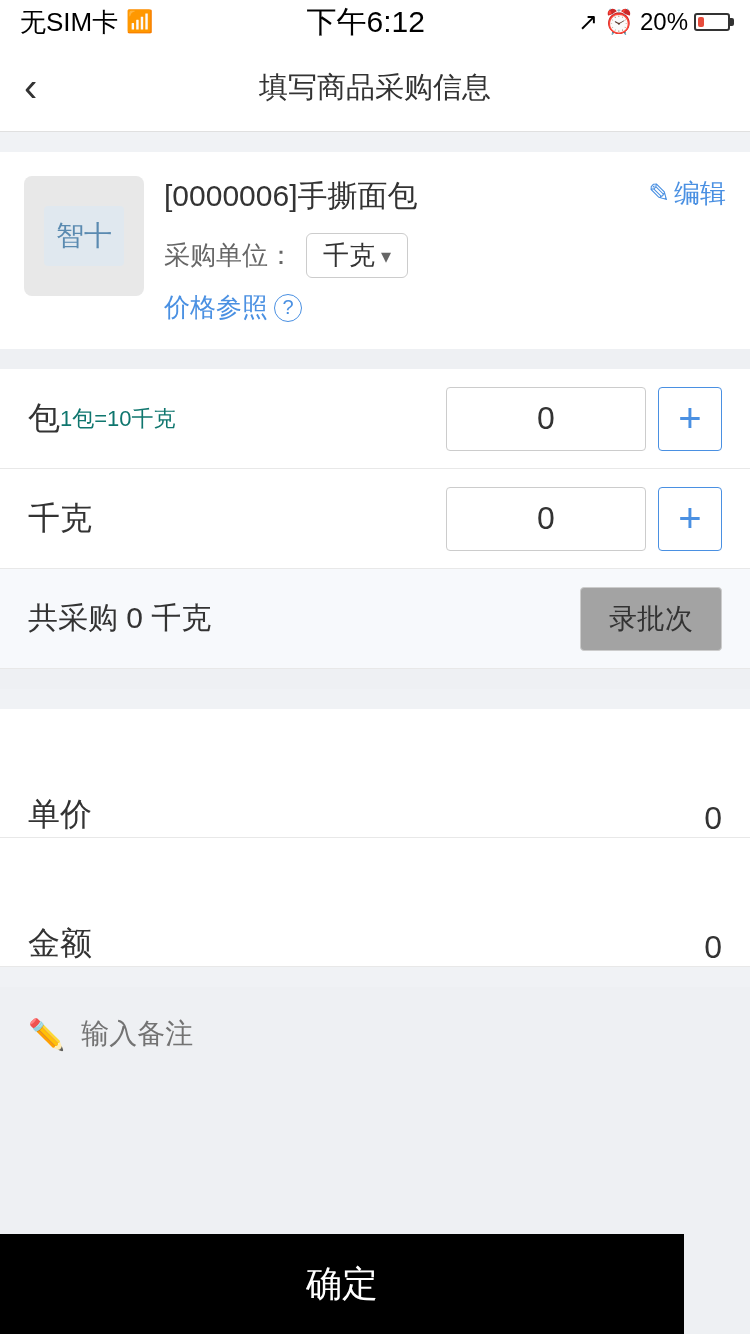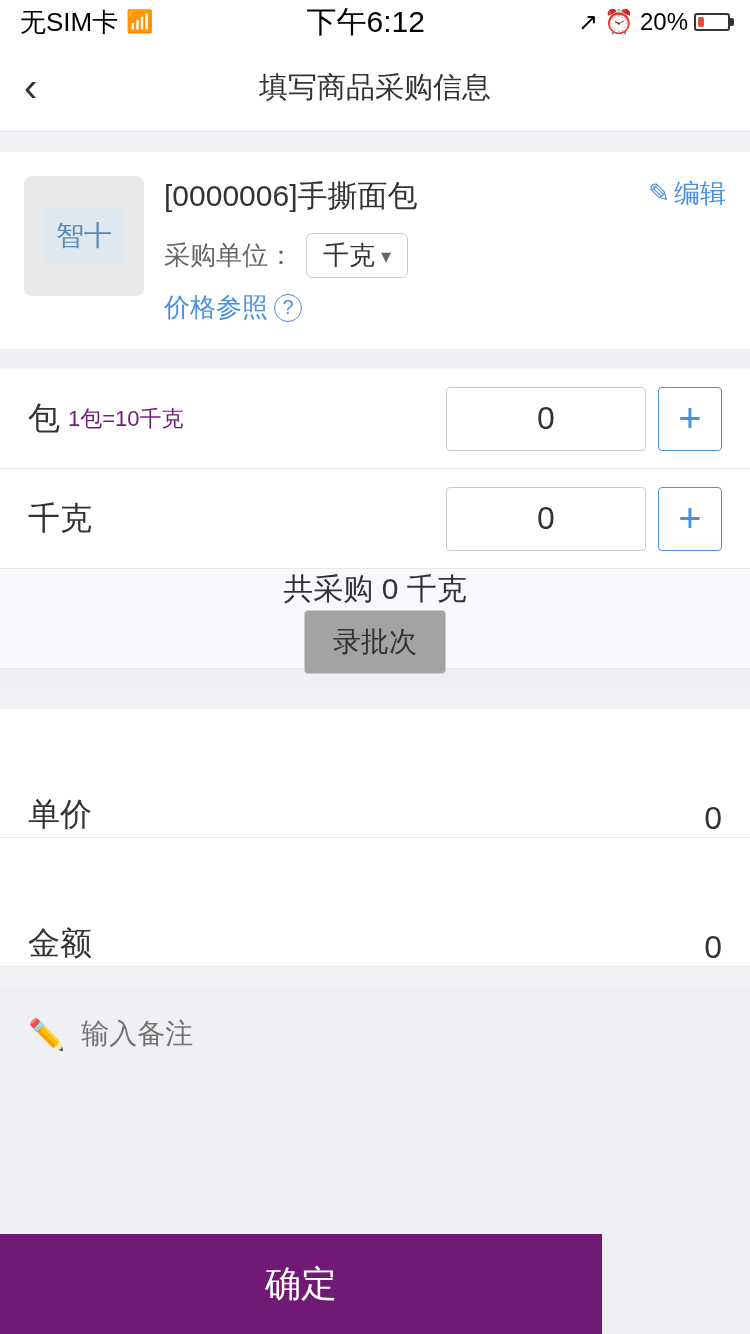--- a/index.html
+++ b/index.html
@@ -129,21 +129,21 @@
       display: flex; align-items: center;
       padding: 0 28px;
       height: 100px;
       border-bottom: 1px solid #e8e8e8;
     }
     .input-label {
       font-size: 32px; color: #333;
       flex: 0 0 auto;
     }
     .input-sub-label {
-      font-size: 22px; color: #701a75; margin-left: 8px;
+      font-size: 22px; color: #0f766e; 
     }
     .input-spacer { flex: 1; }
     .quantity-input {
       border: 1px solid #ccc; border-radius: 4px;
       width: 200px; height: 64px;
       text-align: center; font-size: 32px; color: #333;
       background: #fff;
     }
     .plus-btn {
       width: 64px; height: 64px;
@@ -155,21 +155,20 @@
       cursor: pointer;
     }
 
     
     .summary-row {
       background: #f7f9fc;
       padding: 0 28px;
       height: 100px;
       display: flex; align-items: center;
       border-bottom: 1px solid #e8e8e8;
-      flex-direction: column;
     }
     .summary-text { font-size: 30px; color: #333; }
     .summary-spacer { flex: 1; }
     .batch-btn {
       border: 1px solid #ccc; border-radius: 4px;
       background: #a3a3a3;
       padding: 12px 28px;
       font-size: 28px; color: #333;
       cursor: pointer;
     }
@@ -200,22 +199,22 @@
     .empty-space {
       flex: 1;
       background: #eef0f3;
       min-height: 400px;
     }
 
     
     .confirm-btn {
       position: fixed;
       bottom: 0; left: 0;
-      width: 602px; height: 100px;
-      background: #701a75;
+      width: 684px; height: 100px;
+      background: #000000;
       color: #fff;
       font-size: 36px;
       display: flex; align-items: center; justify-content: center;
       cursor: pointer;
       border: none;
     }
 
     
     .wifi-icon { font-size: 22px; }
   </style>

